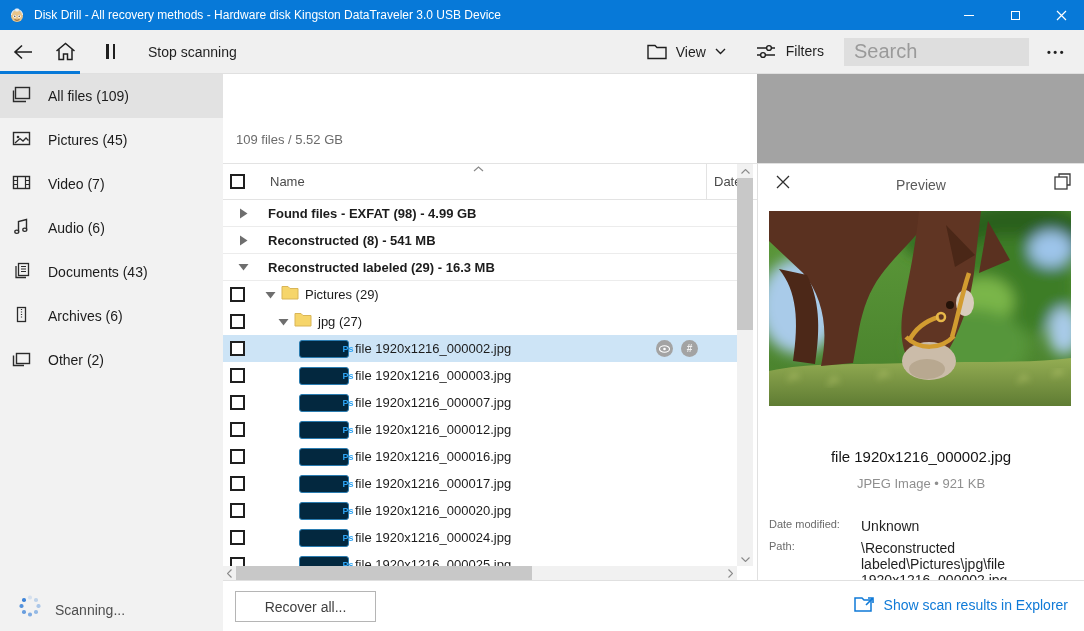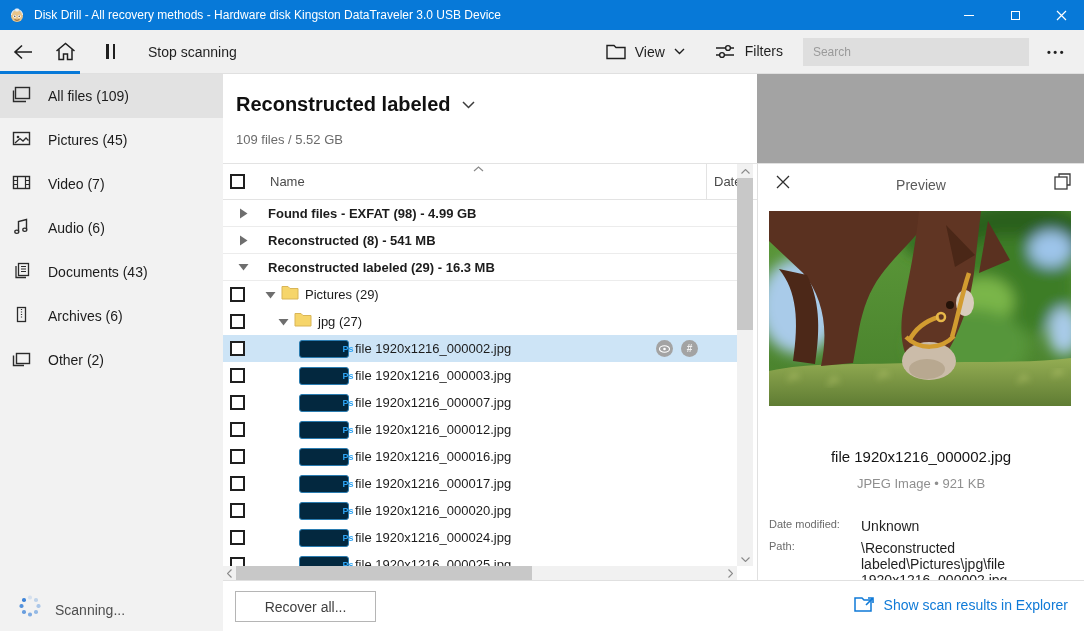--- a/index.html
+++ b/index.html
@@ -28,22 +28,22 @@
   .btn-back { margin-left:13px; }
   .btn-home { margin-left:22px; }
   .stop-group { display:flex; align-items:center; margin-left:30px; gap:33px;text-align:right; }
   .pause-icon { display:flex; gap:4px; }
   .pause-icon i { display:block; width:2.5px; height:15px; background:#1f1f1f; }
   .stop-label { font-size:14px; color:#1f1f1f; }
   .tb-spacer { flex:1; }
   .view-group { display:flex; align-items:center; gap:9px; margin-right:30px; }
   .tb-label { font-size:14px; color:#1f1f1f; }
   .filters-group { display:flex; align-items:flex-start; gap:10px; margin-right:20px; }
-  .search-box { width:226px; height:28px; background:#dedede; border:none; outline:none;
-    font-family:"Liberation Sans",sans-serif; font-size:12px; color:#333; padding:0 10px; margin-right:14px; }
+  .search-box { width:185px; height:28px; background:#dedede; border:none; outline:none;
+    font-family:"Liberation Sans",sans-serif; font-size:20px; color:#333; padding:0 10px; margin-right:14px; }
   .search-box::placeholder { color:#9a9a9a; }
   .more-btn { font-size:11px; letter-spacing:2.5px; color:#1f1f1f; font-weight:bold;
     margin-right:14px; padding:6px 4px; }
 
   
   .sidebar { position:absolute; top:74px; left:0; width:223px; bottom:0; background:#f2f2f2; }
   .side-item { height:44px; display:flex; align-items:center; padding-left:12px; gap:17px; }
   .side-item.selected { background:#e2e2e2; }
   .side-item .lbl { font-size:14px; color:#1c1c1c; }
   .side-status { position:absolute; left:18px; bottom:13px; display:flex; align-items:flex-end; gap:13px; }
@@ -251,26 +251,20 @@
           <i style="transform: translate(5.20475e-16px, 8.5px); opacity: 0.59;"></i>
           <i style="transform: translate(-6.01041px, 6.01041px); opacity: 0.7;"></i>
           <i style="transform: translate(-8.5px, 1.04095e-15px); opacity: 0.81;"></i>
           <i style="transform: translate(-6.01041px, -6.01041px); opacity: 0.92;"></i>
         </div>
       <span class="lbl">Scanning...</span>
     </div>
   </div>
 
   <div class="main">
-    <div class="main-title-row">
-      <span class="main-title">Reconstructed labeled</span>
-      <svg width="13" height="8" viewBox="0 0 13 8">
-          <path d="M1 1 L6.5 6.5 L12 1" stroke="#3c3c3c" stroke-width="1.5" fill="none"></path>
-        </svg>
-    </div>
     <div class="main-subtitle">109 files / 5.52 GB</div>
 
     <div class="listbox">
       <div class="table-header">
         <span class="cb"></span>
         <span class="col-name">Name</span>
         <svg class="sort-caret" width="11" height="6" viewBox="0 0 11 6">
             <path d="M1 5 L5.5 1 L10 5" stroke="#8a8a8a" stroke-width="1.2" fill="none"></path>
           </svg>
         <span class="col-date">Date</span>

